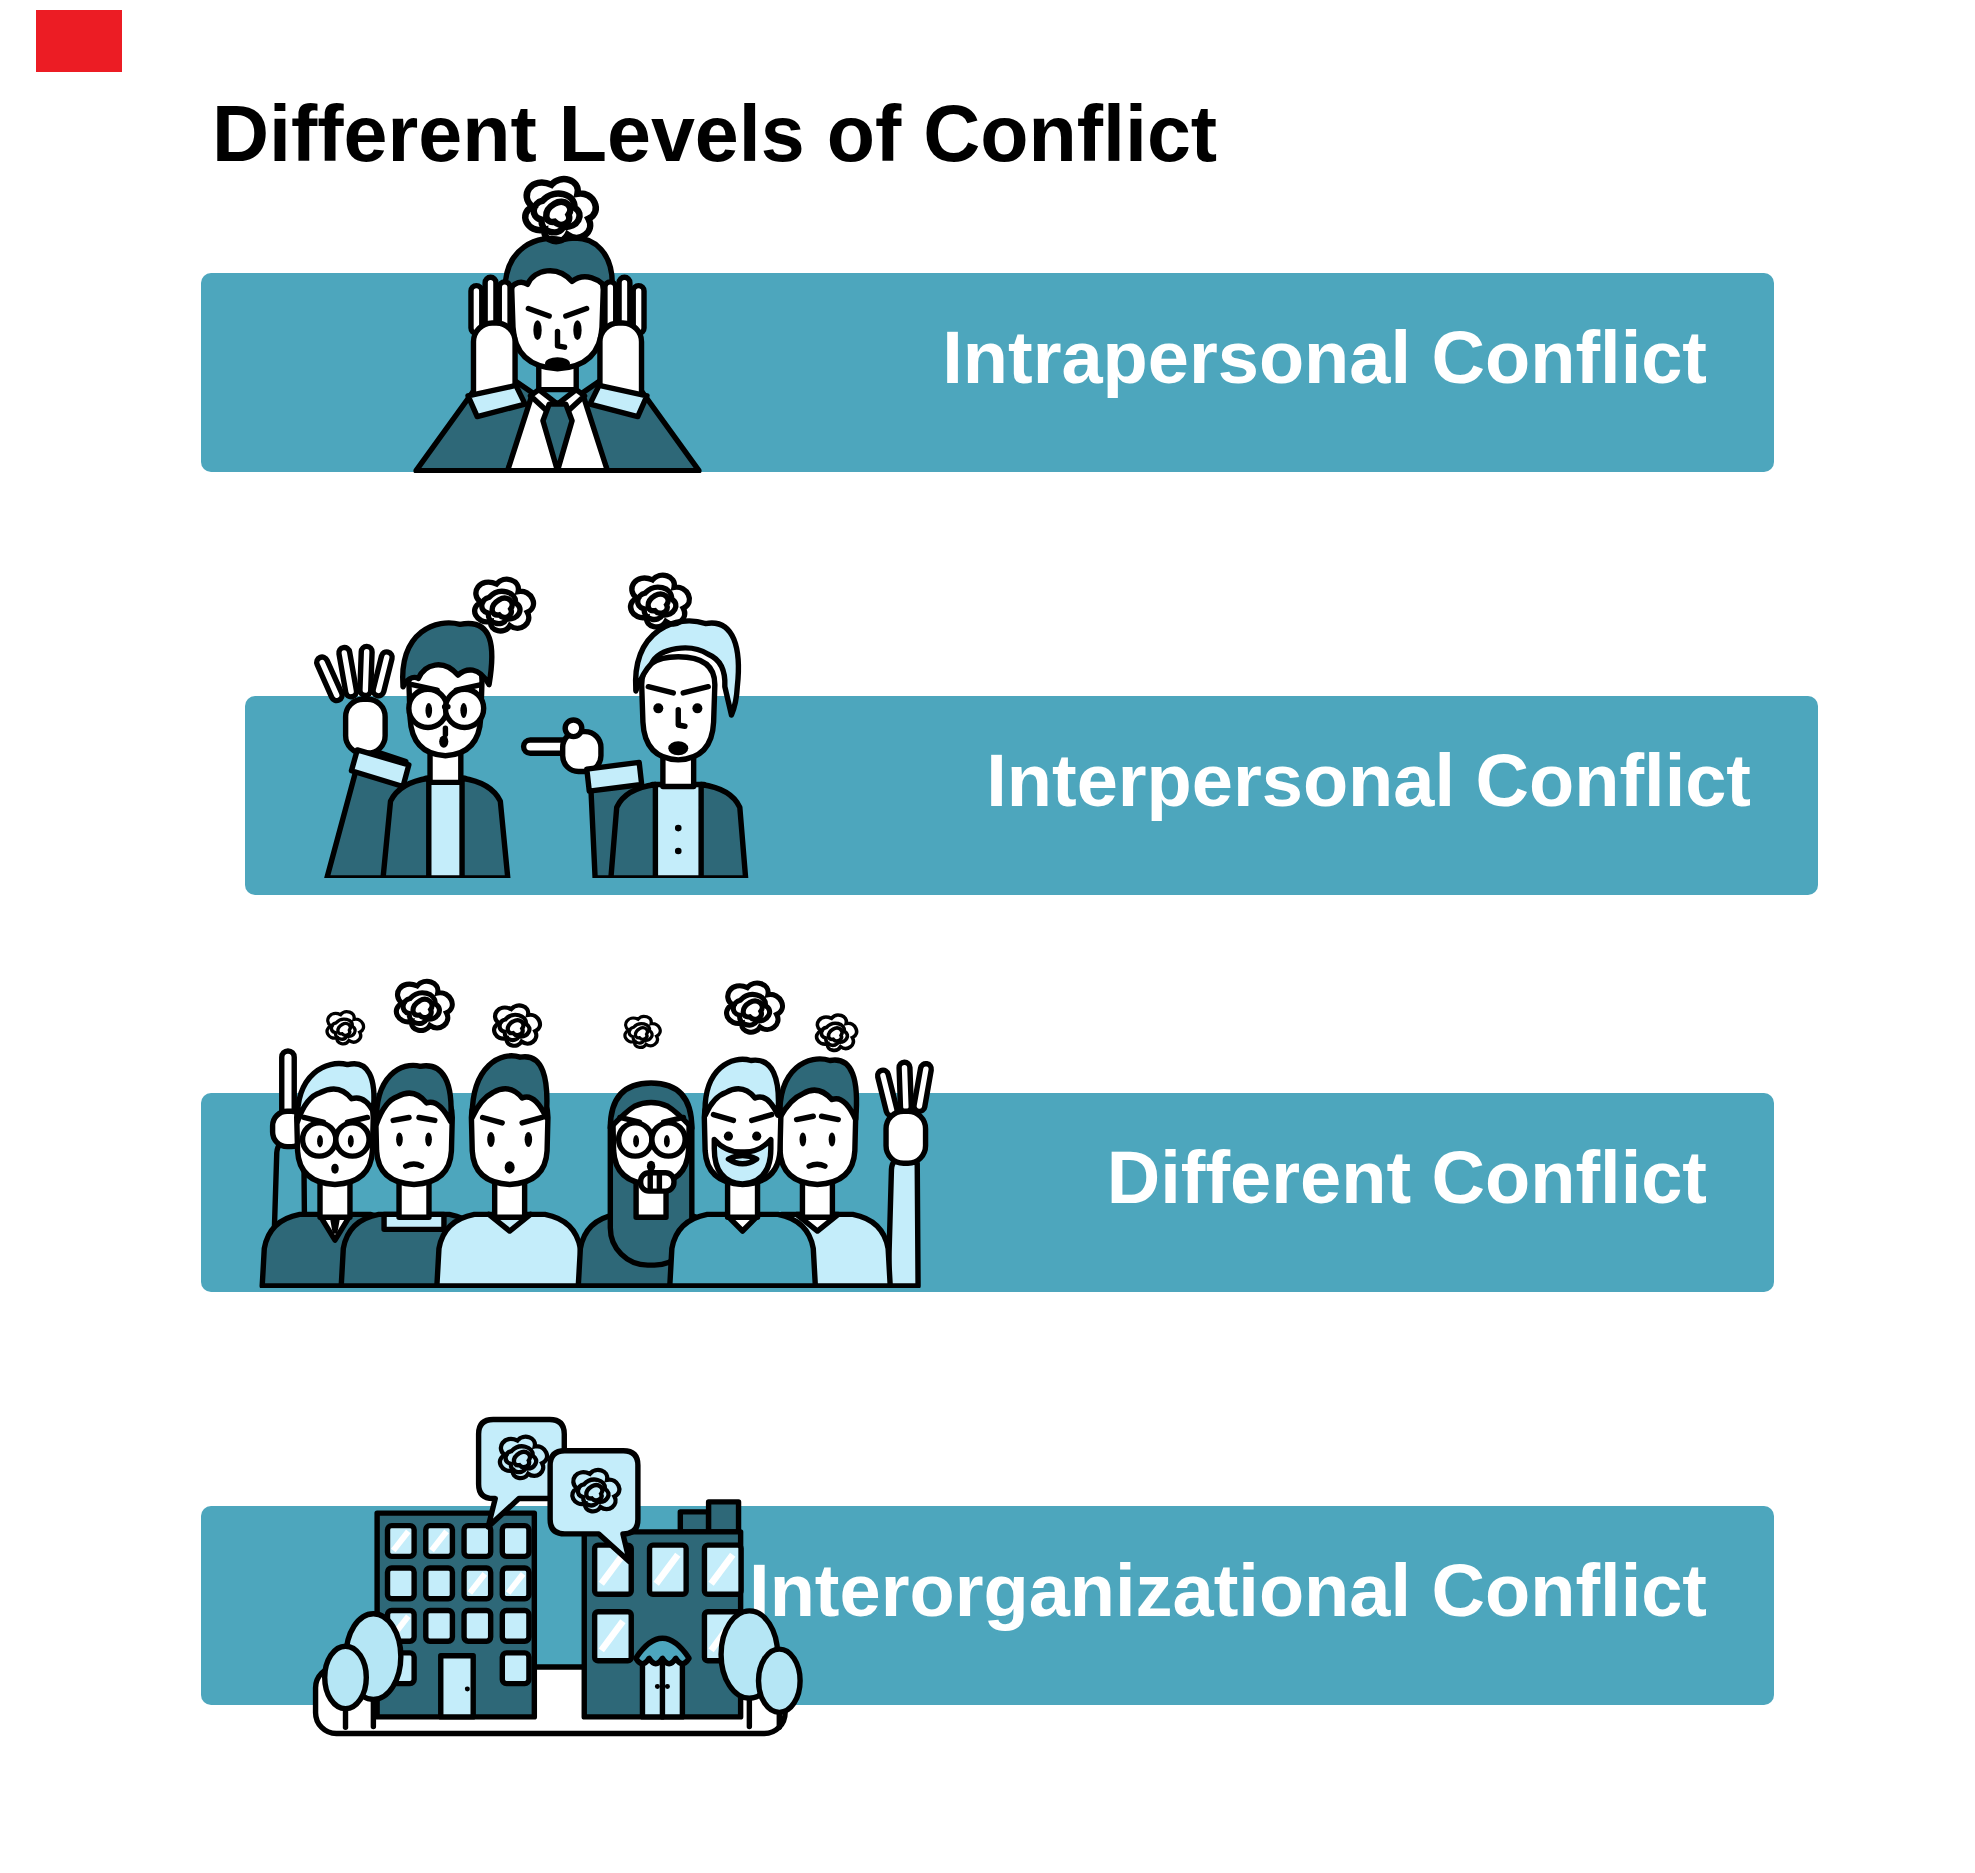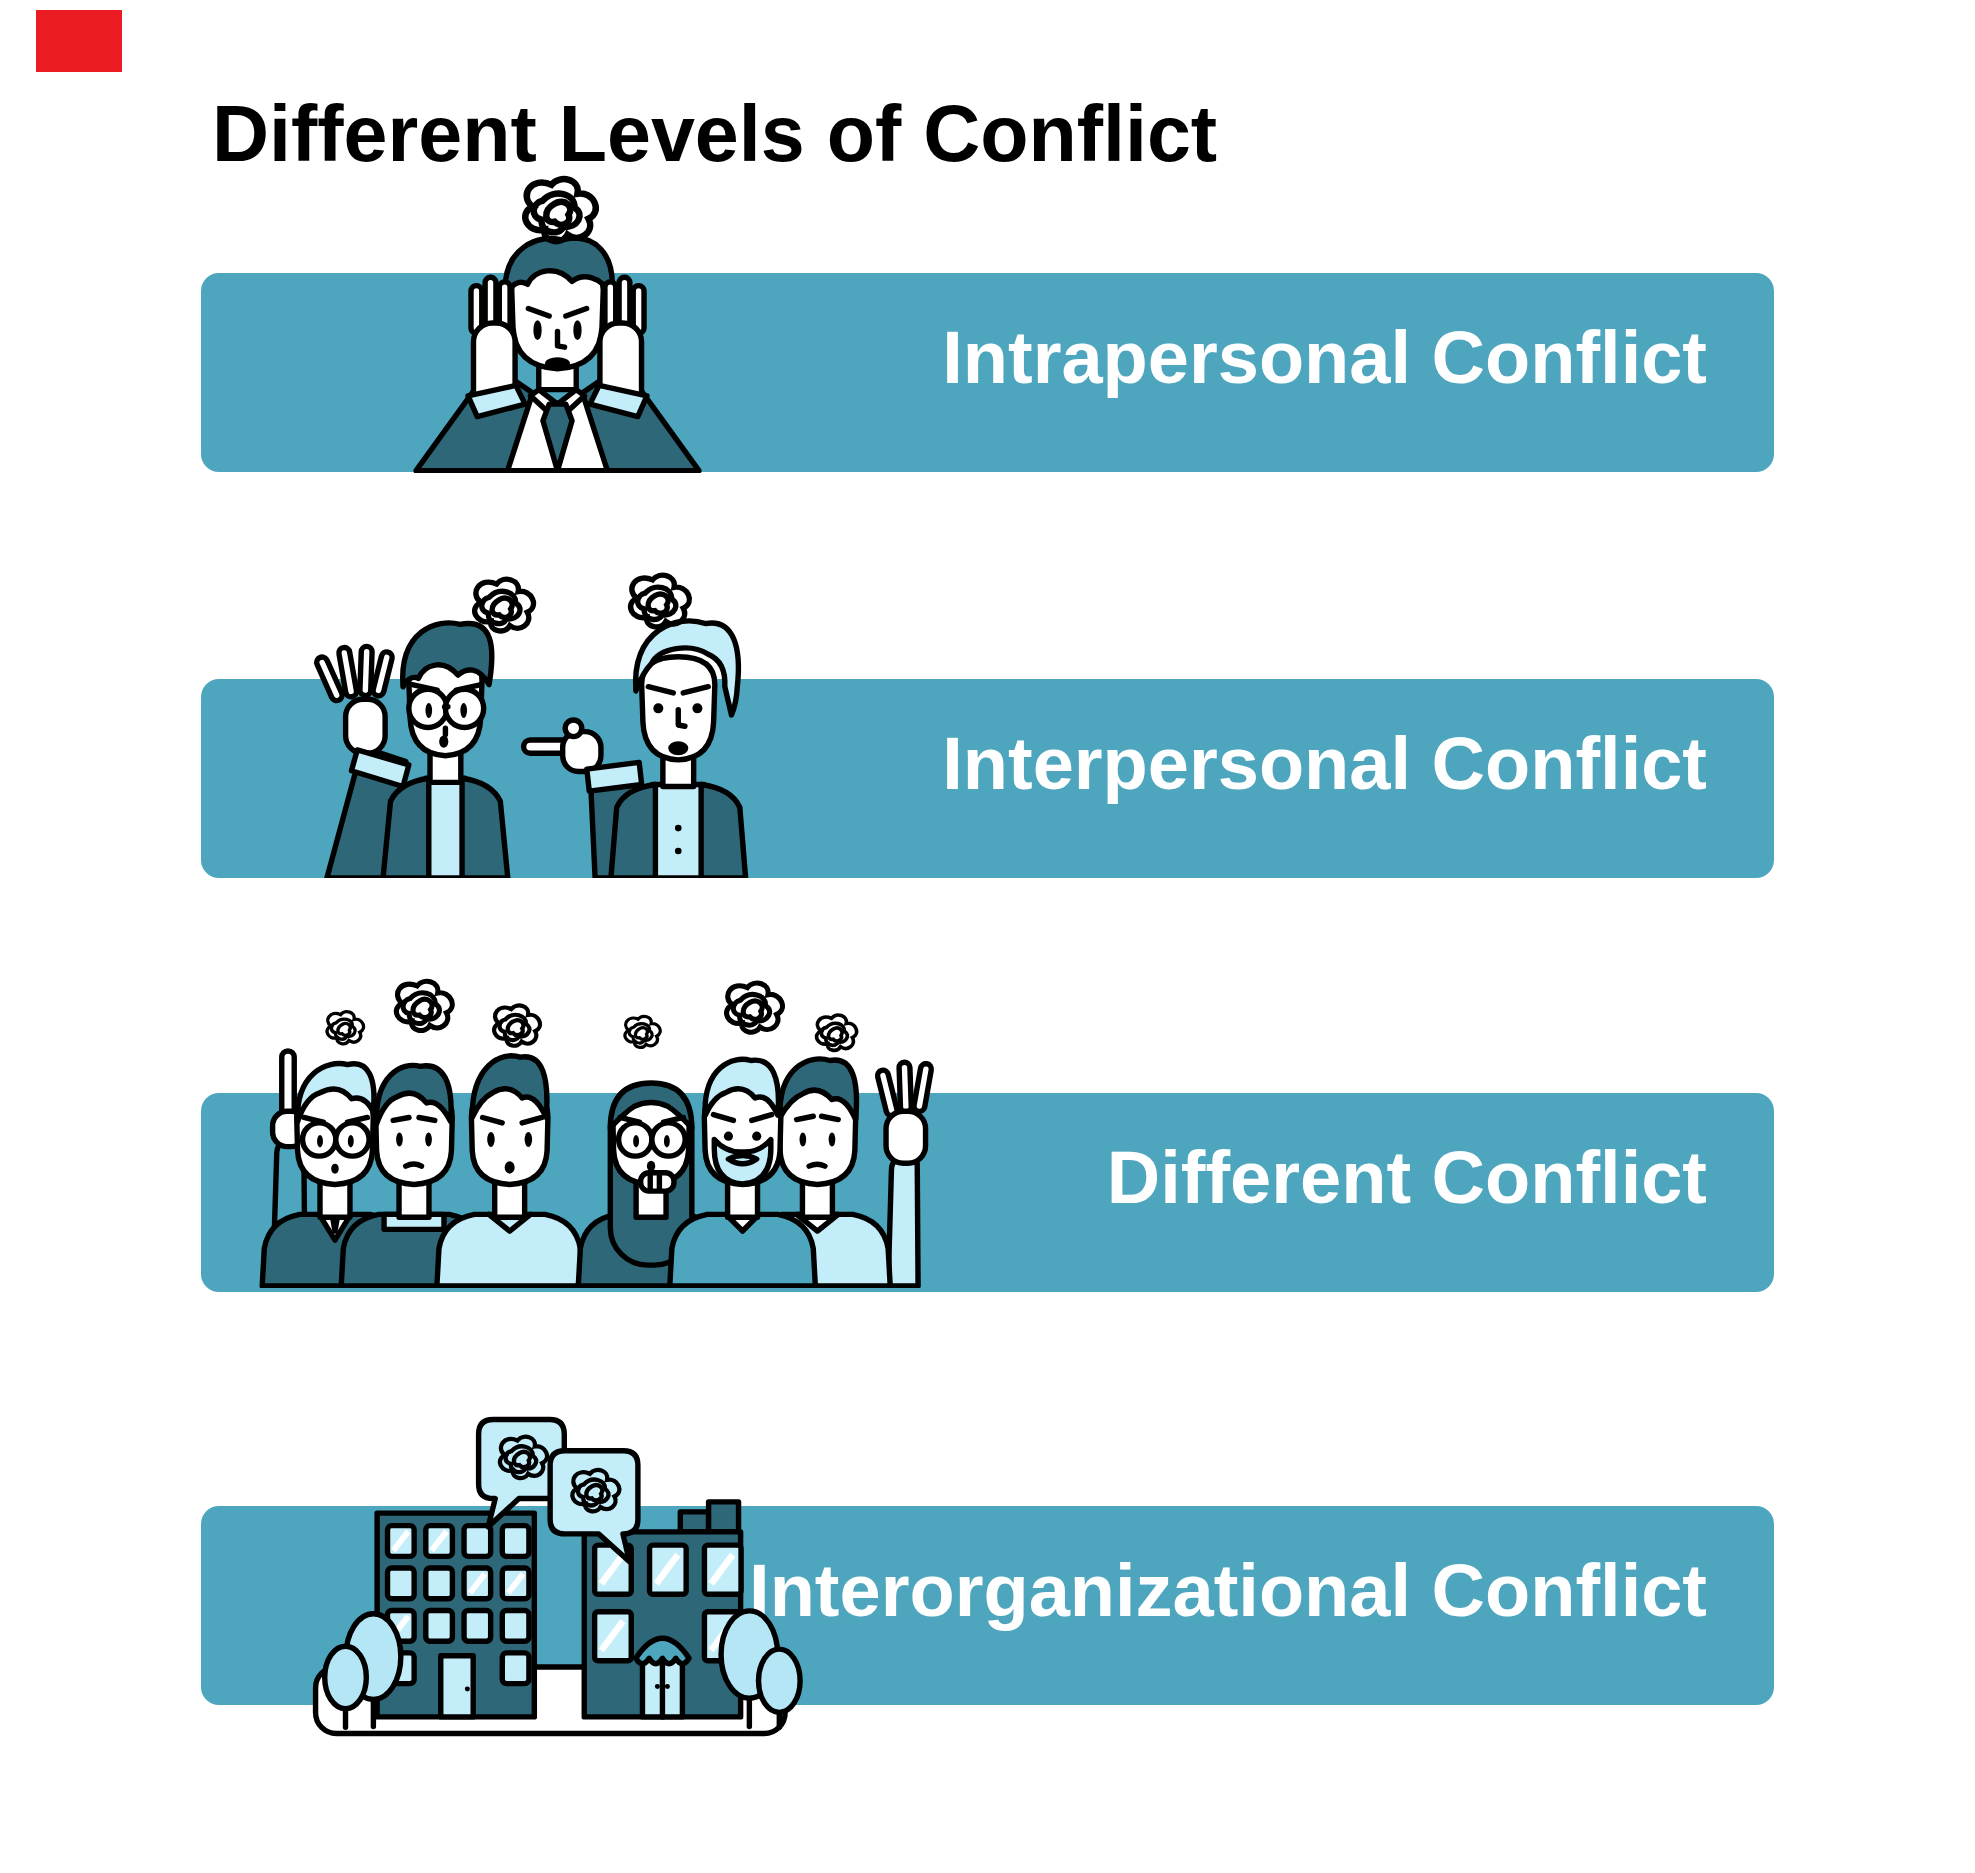--- a/index.html
+++ b/index.html
@@ -15,31 +15,31 @@
     background:var(--marker-red,#ec1c24);
   }
   .page-title{
     position:absolute;left:212px;top:88px;
     font-size:79px;font-weight:bold;color:#000;
     letter-spacing:0;white-space:nowrap;z-index:3;
   }
   .bar{
     position:absolute;left:201px;width:1573px;height:199px;
     background:var(--teal,#4da6bd);
-    border-radius:18px;
+    border-radius:10px;
     display:flex;align-items:center;justify-content:flex-end;
     padding-right:67px;box-sizing:border-box;
     z-index:1;
   }
   .bar-label{
     font-size:74px;font-weight:bold;color:#fff;
     white-space:nowrap;transform:translateY(-14.6px);
   }
   .bar-1{top:273px;}
-  .bar-2{top:679px;}
+  .bar-2{top:696px;margin-left:44px;}
   .bar-3{top:1093px;}
   .bar-4{top:1506px;}
   .illus{position:absolute;z-index:2;}
   .il-1{left:362px;top:171px;width:391px;height:302px;}
   .il-2{left:262px;top:562px;width:608px;height:316px;}
   .il-3{left:210px;top:974px;width:774px;height:314px;}
   .il-4{left:306px;top:1407px;width:549px;height:337px;}
   
   svg .o{stroke:#000;stroke-width:13;stroke-linecap:round;stroke-linejoin:round;}
   svg .fw{fill:#fff;}

